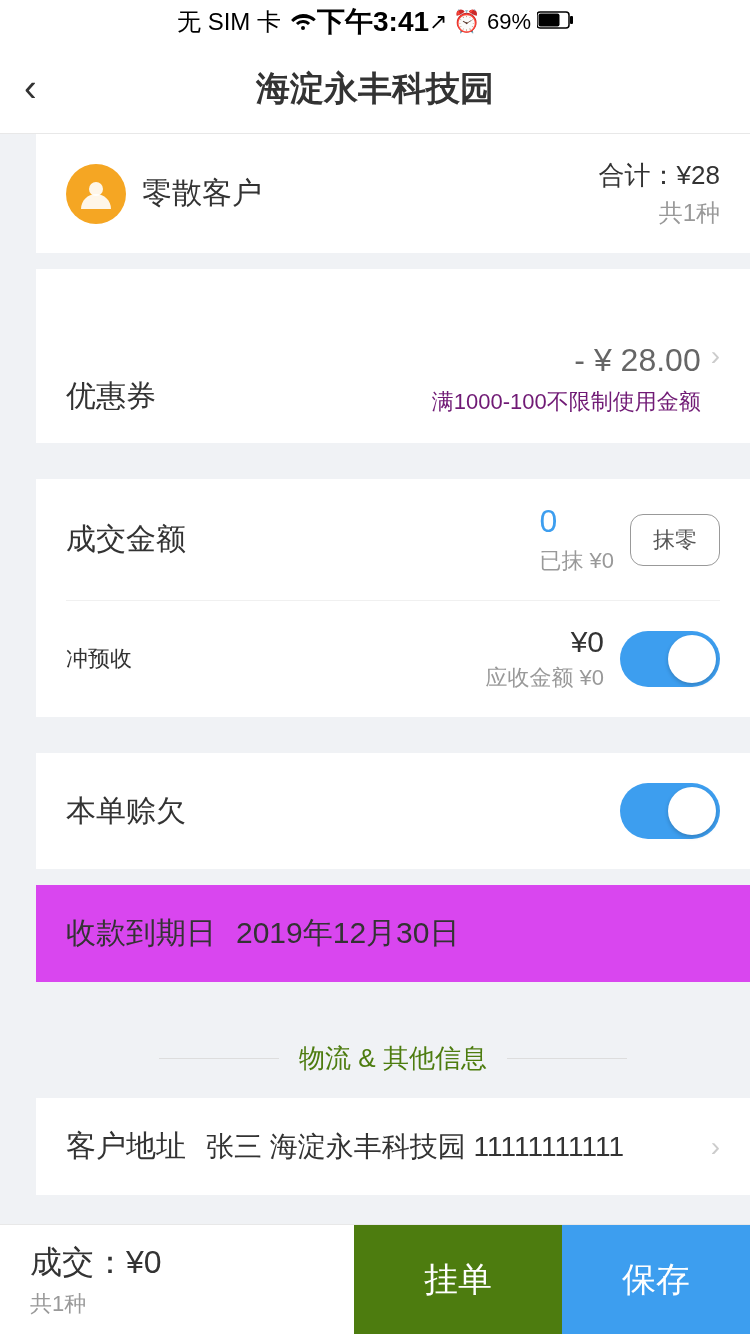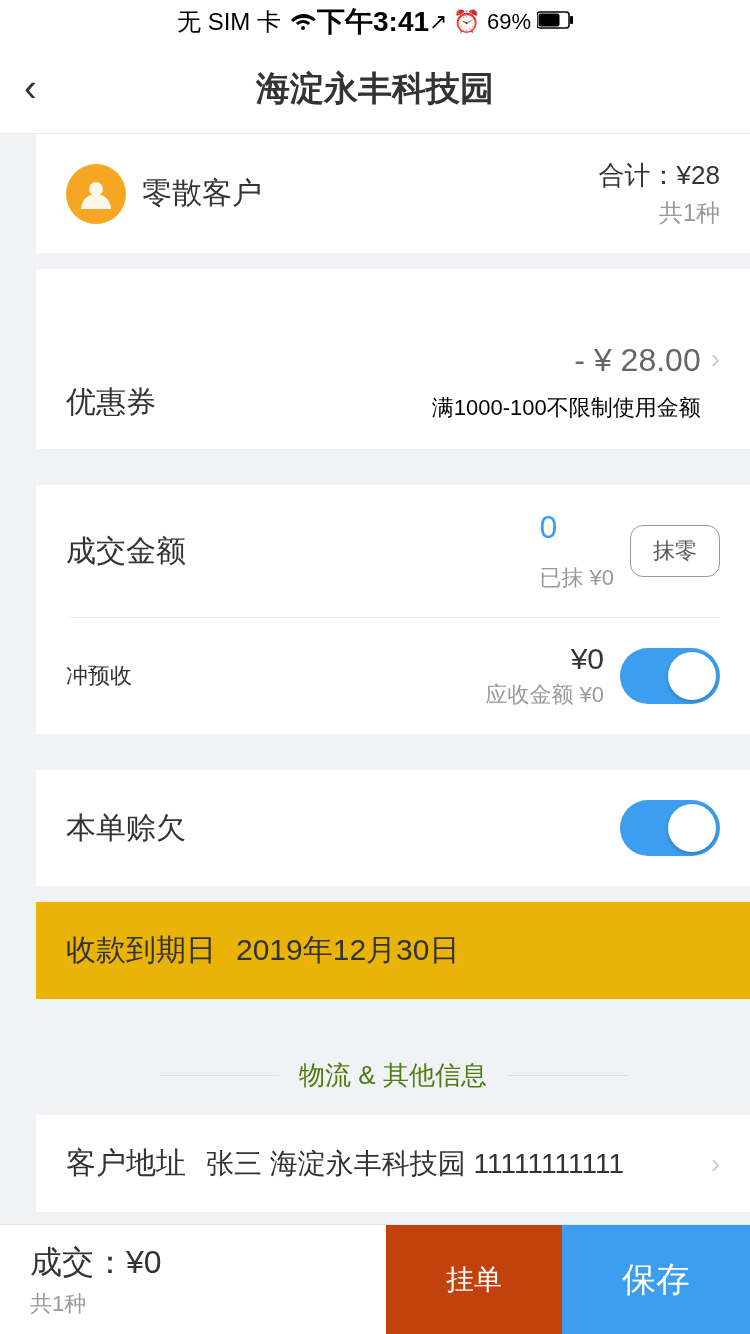--- a/index.html
+++ b/index.html
@@ -95,21 +95,21 @@
     .coupon-row {
       display: flex;
       align-items: flex-end;
       justify-content: space-between;
       padding: 26px 30px;
       background: #fff;
     }
     .coupon-label { font-size: 30px; color: #333; }
     .coupon-right { text-align: right; display: flex; align-items: center; gap: 10px; }
     .coupon-amount { font-size: 32px; color: #666; font-weight: 500; margin-top: 47px; }
-    .coupon-desc { font-size: 22px; color: #000000; margin-top: 14px; }
+    .coupon-desc { font-size: 22px; color: #701a75; margin-top: 8px; }
     .chevron-right { font-size: 28px; color: #ccc; }
 
     
     .section-sep {
       height: 20px;
       background: #f0f2f5;
     }
 
     
     .transaction-section {
@@ -119,21 +119,21 @@
 
     .field-row {
       display: flex;
       align-items: center;
       justify-content: space-between;
       padding: 24px 30px;
     }
     .field-label { font-size: 30px; color: #333; }
     .field-right { display: flex; align-items: center; gap: 16px; }
     .field-value { font-size: 32px; color: #3d9eef; font-weight: 500; }
-    .field-sub { font-size: 22px; color: #999; margin-top: 17px; text-align: right; }
+    .field-sub { font-size: 22px; color: #999; margin-top: 6px; text-align: right; }
 
     .round-zero-btn {
       border: 1px solid #999;
       border-radius: 13px;
       padding: 10px 22px;
       font-size: 22px;
       color: #555;
       background: #fff;
       cursor: pointer;
     }
@@ -177,21 +177,21 @@
       margin-bottom: 16px;
       padding: 30px;
       display: flex;
       align-items: center;
       justify-content: space-between;
     }
     .debt-label { font-size: 30px; color: #333; }
 
     
     .due-date-row {
-      background: #eab308;
+      background: #d946ef;
       padding: 28px 30px;
       font-size: 30px;
       color: #333;
       display: flex;
       align-items: center;
       gap: 20px;
     }
     .due-date-label { color: #333; }
     .due-date-value { color: #333; }
 
@@ -238,27 +238,27 @@
     }
     .bottom-info {
       flex: 1;
       padding: 0 30px;
     }
     .bottom-info-main { font-size: 28px; color: #333; }
     .bottom-info-main span { font-size: 32px; font-weight: 500; }
     .bottom-info-sub { font-size: 22px; color: #999; margin-top: 4px; }
 
     .btn-pending {
-      width: 176px;
+      width: 208px;
       height: 110px;
-      background: #c2410c;
+      background: #4d7c0f;
       display: flex;
       align-items: center;
       justify-content: center;
-      font-size: 28px;
+      font-size: 34px;
       color: #fff;
       font-weight: 500;
       cursor: pointer;
     }
     .btn-save {
       width: 188px;
       height: 110px;
       background: #3d9eef;
       display: flex;
       align-items: center;

